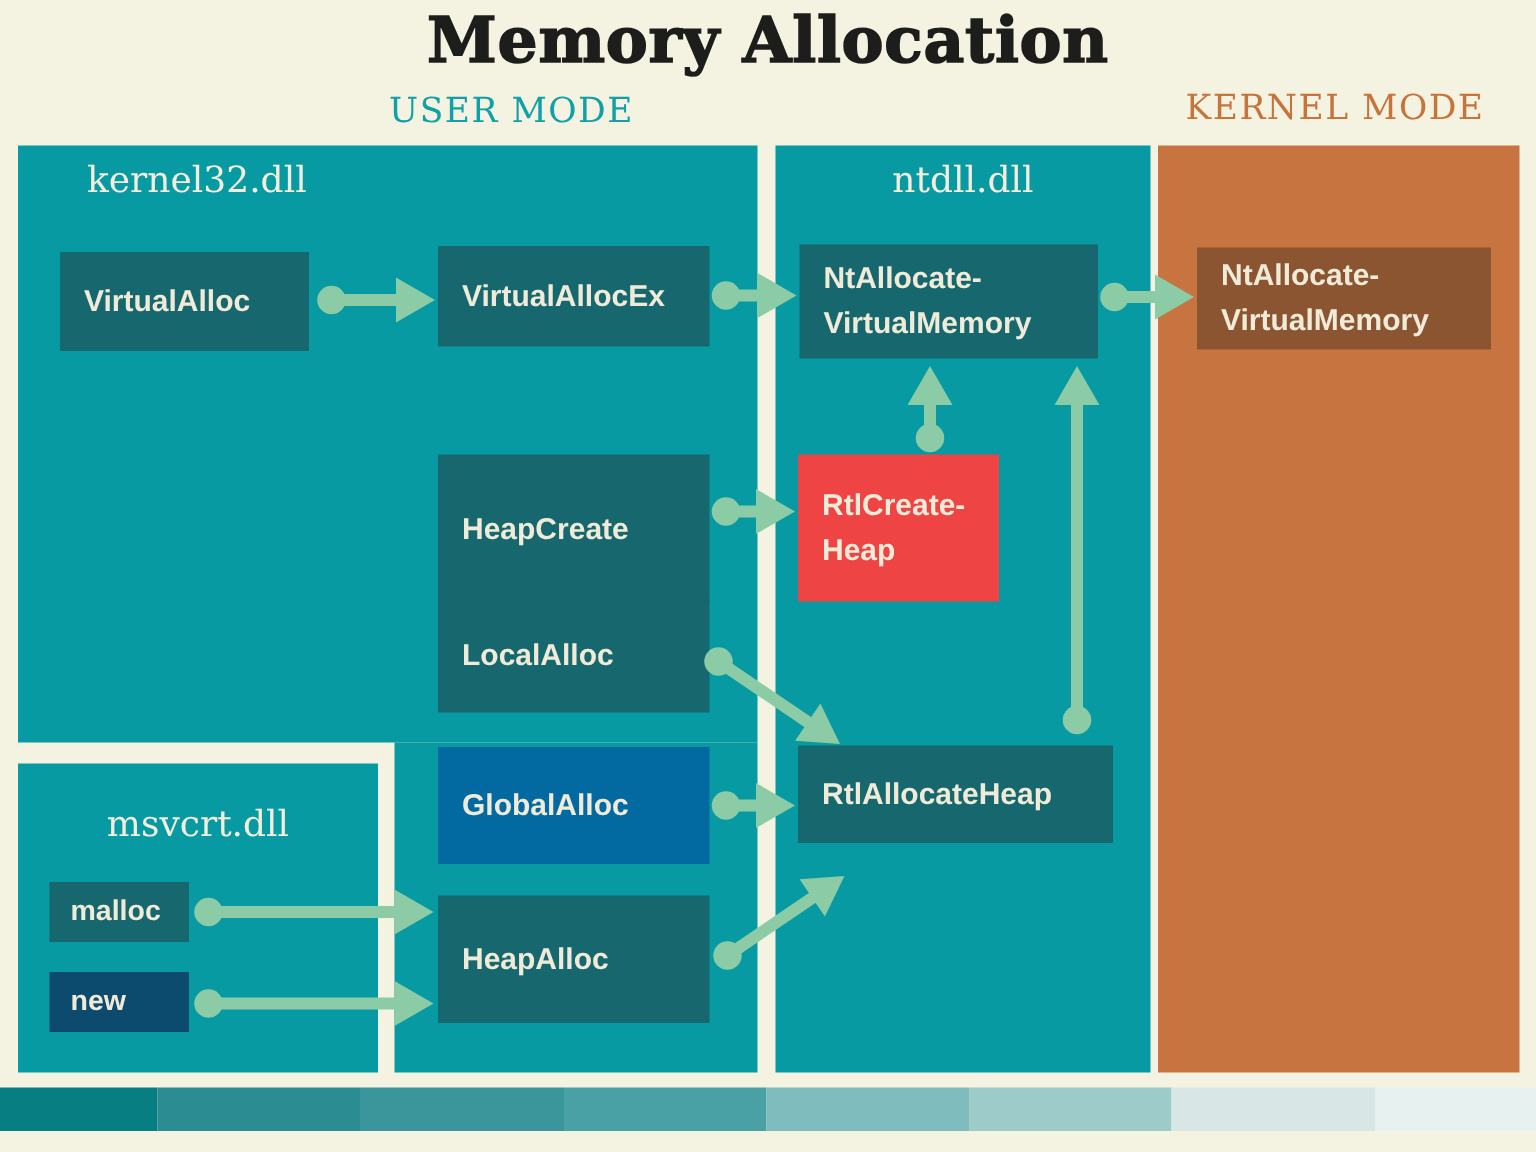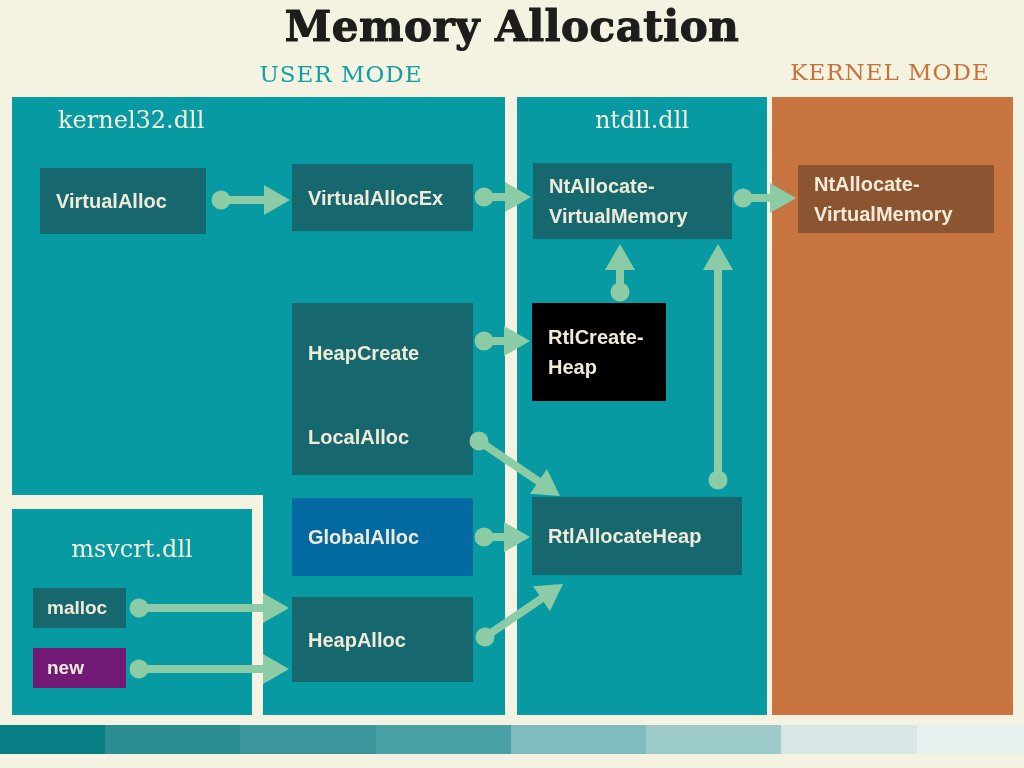--- a/index.html
+++ b/index.html
@@ -86,40 +86,40 @@
         <div>NtAllocate-</div>
         <div>VirtualMemory</div>
       </div>
       <div class="node" style="left: 798px; top: 165px; width: 196px; height: 68px; background: rgb(138, 85, 48);">
         <div>NtAllocate-</div>
         <div>VirtualMemory</div>
       </div>
       <div class="node" style="left: 292px; top: 303px; width: 181px; height: 99px; background: rgb(23, 104, 110);">
         <div>HeapCreate</div>
       </div>
-      <div class="node" style="left: 532px; top: 303px; width: 134px; height: 98px; background: #000000;">
+      <div class="node" style="left: 532px; top: 303px; width: 134px; height: 98px; background: #ef4444;">
         <div>RtlCreate-</div>
         <div>Heap</div>
       </div>
       <div class="node" style="left: 292px; top: 399px; width: 181px; height: 76px; background: rgb(23, 104, 110);">
         <div>LocalAlloc</div>
       </div>
       <div class="node" style="left: 292px; top: 498px; width: 181px; height: 78px; background: #0369a1;">
         <div>GlobalAlloc</div>
       </div>
-      <div class="node" style="left: 532px; top: 497px; width: 210px; height: 78px; background: rgb(23, 104, 110);">
+      <div class="node" style="left: 532px; top: 497px; width: 210px; height: 65px; background: rgb(23, 104, 110);">
         <div>RtlAllocateHeap</div>
       </div>
       <div class="node" style="left: 292px; top: 597px; width: 181px; height: 85px; background: rgb(23, 104, 110);">
         <div>HeapAlloc</div>
       </div>
       <div class="node small" style="left: 33px; top: 588px; width: 93px; height: 40px; background: rgb(23, 104, 110);">
         <div>malloc</div>
       </div>
-      <div class="node small" style="left: 33px; top: 648px; width: 93px; height: 40px; background: #701a75;">
+      <div class="node small" style="left: 33px; top: 648px; width: 93px; height: 40px; background: #0c4a6e;">
         <div>new</div>
       </div>
     </div>
 
   <svg id="arrows" width="1024" height="768">
       <g>
         <circle cx="221" cy="200" r="9.5" fill="#8bcca6"></circle>
         <line x1="221" y1="200" x2="266" y2="200" stroke="#8bcca6" stroke-width="8"></line>
         <polygon points="290,200 264,215 264,185" fill="#8bcca6"></polygon>
       </g>

